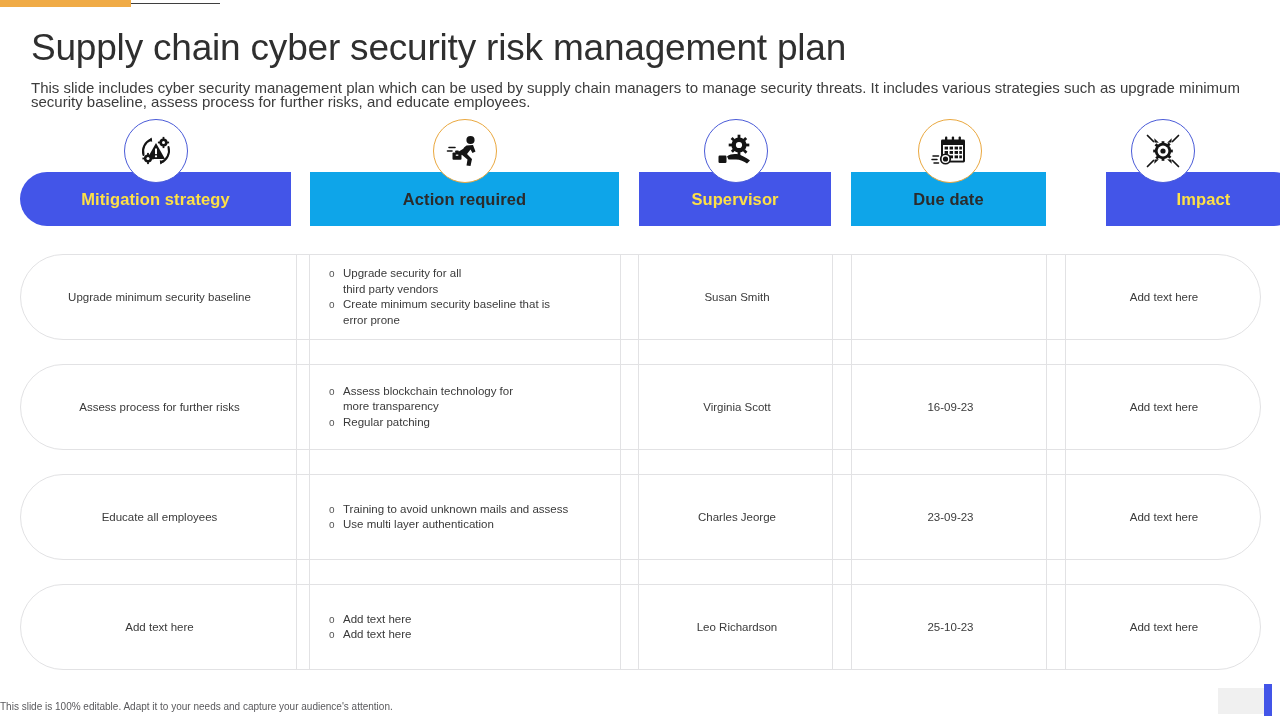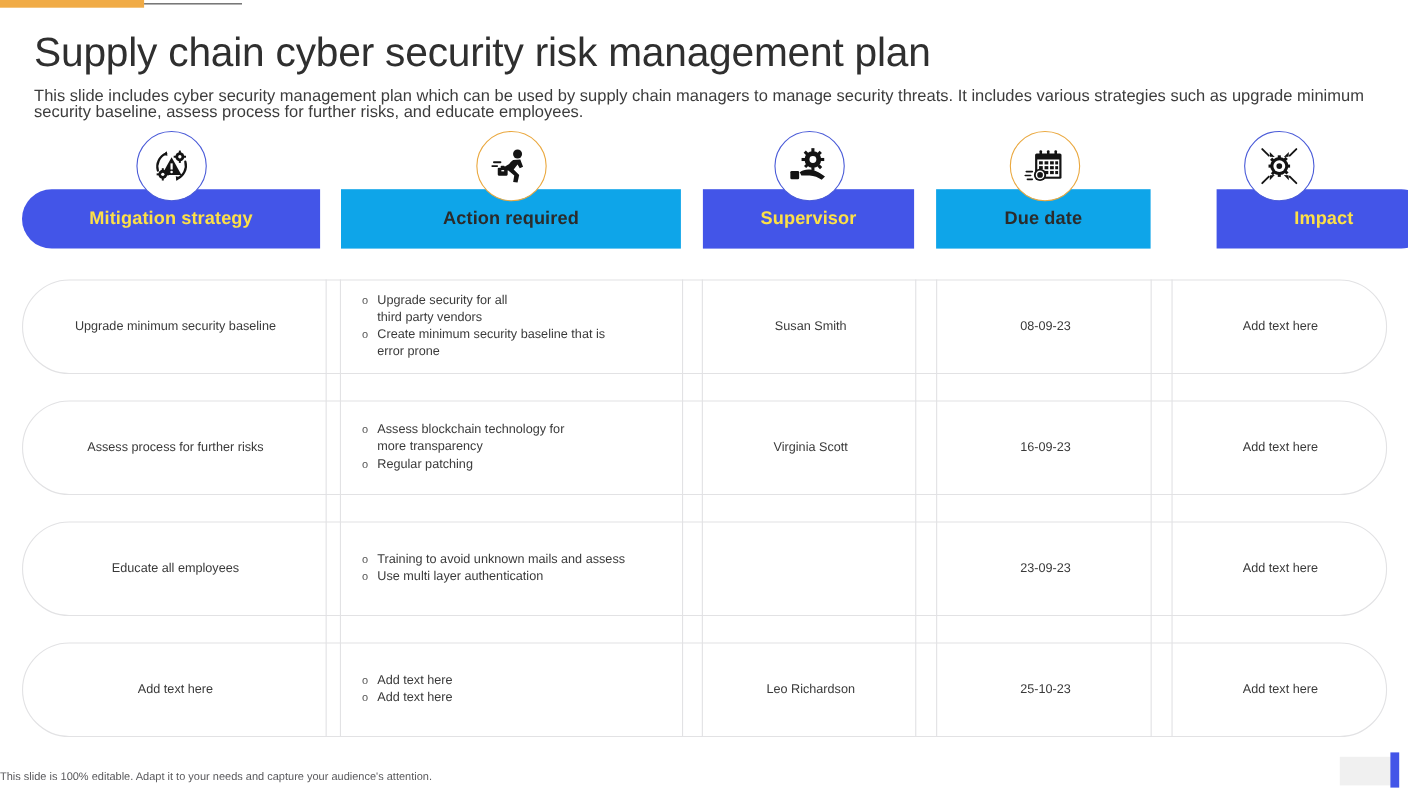--- a/index.html
+++ b/index.html
@@ -316,21 +316,20 @@
         <span class="bullet-text">Upgrade  security for all
 third party vendors</span>
       </div>
       <div class="bullet-line">
         <span class="bullet-mark">o</span>
         <span class="bullet-text">Create  minimum  security baseline that is
 error  prone</span>
       </div>
     </div>
     <div class="cell center" style="left:620px; width:192px;">Susan Smith</div>
-    <div class="cell center" style="left:832px; width:195px;">08-09-23</div>
     <div class="cell center" style="left:1047px; width:192px;">Add text here</div>
   </div>
 
   <div class="row" style="top:110px;">
     <div class="cell center" style="left:1px; width:275px;">Assess process for further  risks</div>
     <div class="cell bullets" style="left:290px; width:310px;">
       <div class="bullet-line">
         <span class="bullet-mark">o</span>
         <span class="bullet-text">Assess blockchain technology for
 more transparency</span>
@@ -350,20 +349,21 @@
     <div class="cell bullets" style="left:290px; width:320px;">
       <div class="bullet-line">
         <span class="bullet-mark">o</span>
         <span class="bullet-text">Training  to avoid  unknown  mails and  assess</span>
       </div>
       <div class="bullet-line">
         <span class="bullet-mark">o</span>
         <span class="bullet-text">Use multi layer authentication</span>
       </div>
     </div>
+    <div class="cell center" style="left:620px; width:192px;">Charles Jeorge</div>
     <div class="cell center" style="left:832px; width:195px;">23-09-23</div>
     <div class="cell center" style="left:1047px; width:192px;">Add text here</div>
   </div>
 
   <div class="row" style="top:330px;">
     <div class="cell center" style="left:1px; width:275px;">Add text here</div>
     <div class="cell bullets" style="left:290px; width:310px;">
       <div class="bullet-line">
         <span class="bullet-mark">o</span>
         <span class="bullet-text">Add text here</span>

